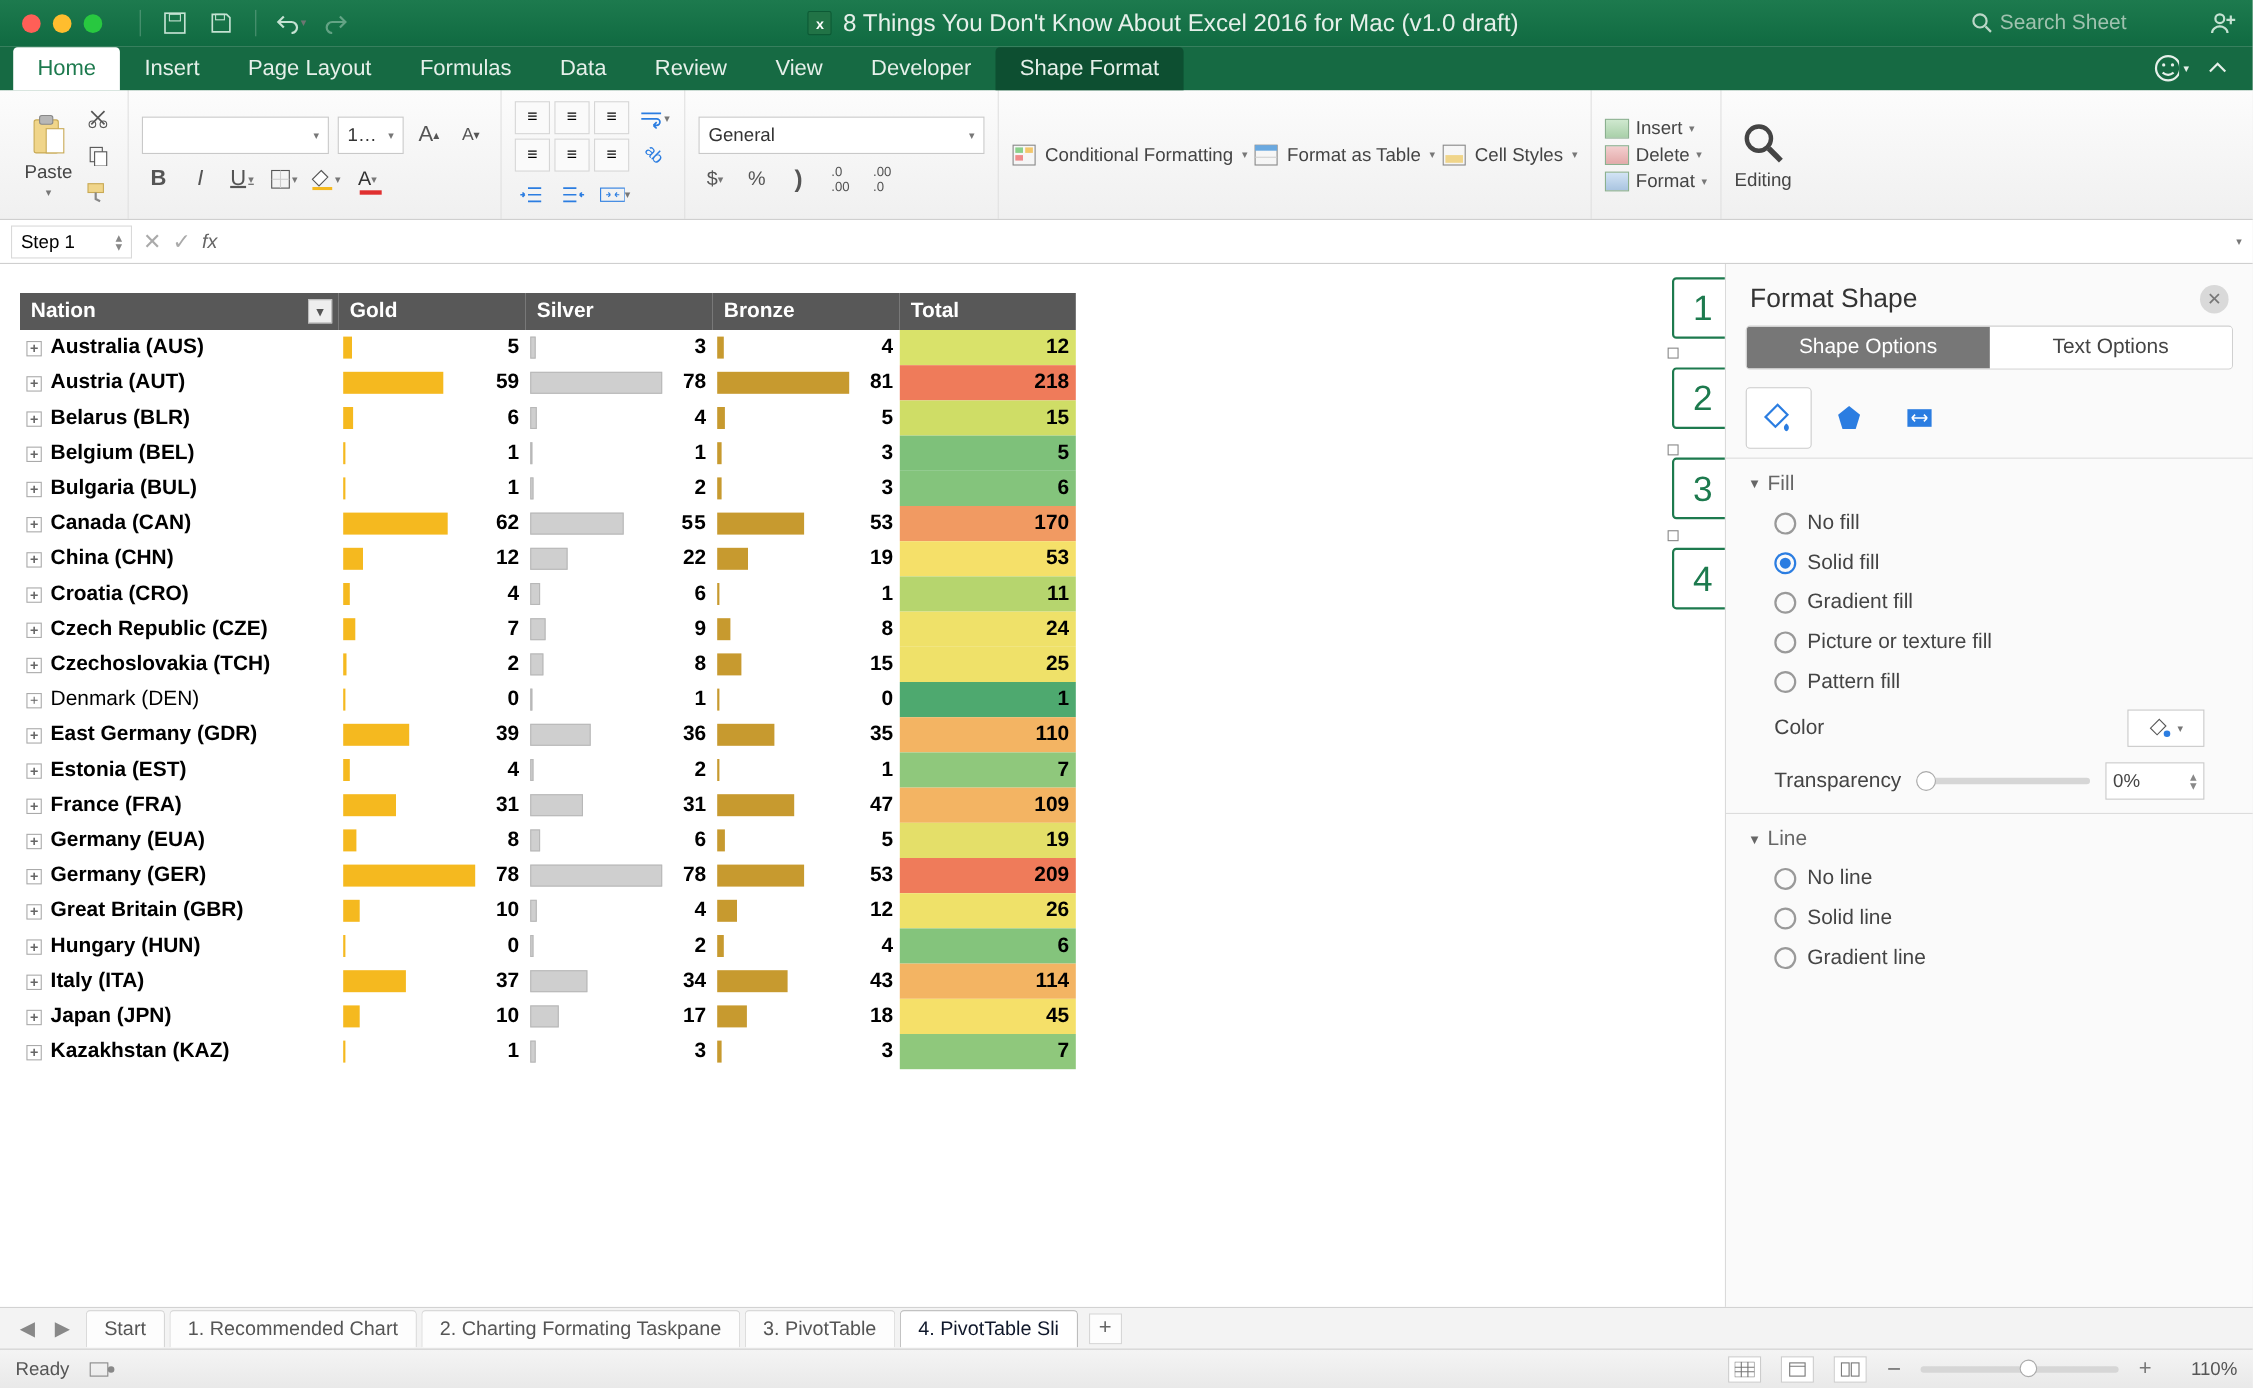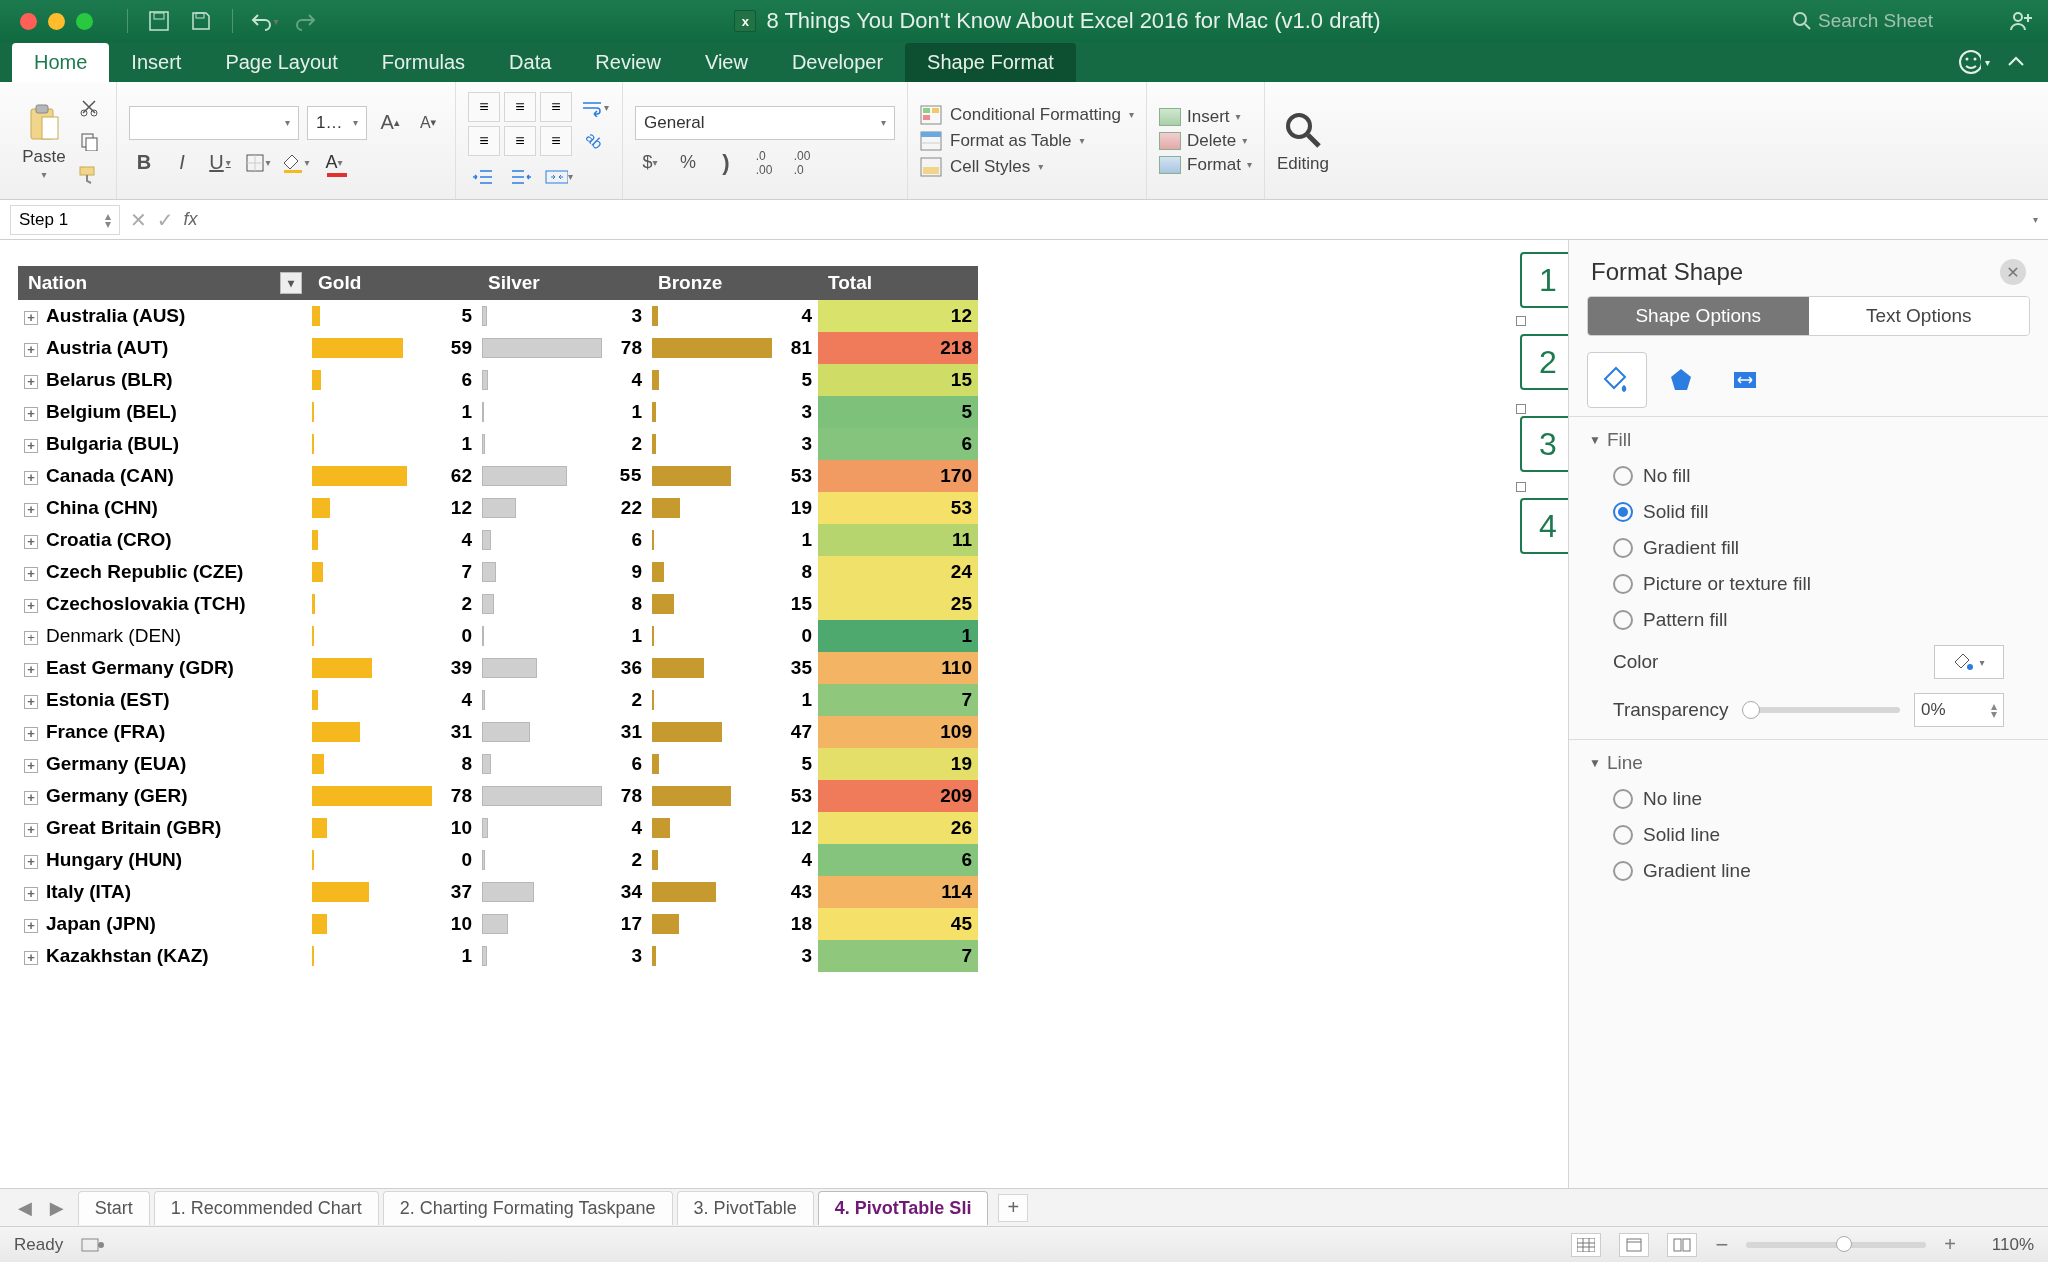--- a/index.html
+++ b/index.html
@@ -34,21 +34,21 @@
 .group { display:flex; flex-direction:column; justify-content:center; padding:6px 12px; border-right:1px solid #e0e0e0;}
 .group:last-child{border-right:none;}
 .bigbtn { display:flex; flex-direction:column; align-items:center; gap:2px; font-size:17px; color:#444; }
 .iconbox { width:44px; height:44px; display:flex; align-items:center; justify-content:center; }
 .row { display:flex; gap:8px; align-items:center;}
 .small-icon { width:30px; height:26px; border:1px solid transparent; border-radius:3px; display:flex; align-items:center; justify-content:center; color:#555;}
 .dd { width:170px; height:34px; border:1px solid #c9c9c9; background:#fff; display:flex; align-items:center; padding:0 8px; font-size:17px; color:#333; justify-content:space-between;}
 .dd.small{width:60px;}
 .align-grid{display:grid; grid-template-columns:repeat(3,32px); grid-template-rows:repeat(2,30px); gap:4px;}
 .align-grid .cell{border:1px solid #d6d6d6; background:#fafafa; display:flex; align-items:center; justify-content:center;}
-.styleslist{ display:flex; flex-direction:column; gap:6px; font-size:17px; color:#444;}
+.styleslist{ display:flex; flex-direction:row; gap:6px; font-size:17px; color:#444;}
 .styleslist .it{display:flex; align-items:center; gap:8px;}
 .cellops{display:flex;flex-direction:column; gap:4px; font-size:17px; color:#444;}
 .cellops .it{display:flex; align-items:center; gap:6px;}
 .cellops .sq{width:22px;height:18px;border:1px solid #8bb08f;}
 .cellops .ins{background:linear-gradient(#cfe8cf,#a9d0a9);}
 .cellops .del{background:linear-gradient(#f3cfcf,#e3a9a9);}
 .cellops .fmt{background:linear-gradient(#d3e4f5,#a9c4e0);}
 
 
 .formula-bar{ height:40px; background:#fff; border-bottom:1px solid #cfcfcf; display:flex; align-items:center; padding:0 10px; gap:10px;}
@@ -101,21 +101,21 @@
 .prop-row{ display:flex; align-items:center; justify-content:space-between; margin:14px 24px 0; font-size:19px; color:#444;}
 .colorbtn{ width:70px; height:34px; border:1px solid #c9c9c9; background:#fff; display:flex; align-items:center; justify-content:center; gap:4px;}
 .slider{ flex:1; height:6px; background:#d6d6d6; border-radius:3px; margin:0 14px; position:relative;}
 .slider .knob{ position:absolute; left:0; top:-6px; width:18px; height:18px; border-radius:50%; background:#fff; border:1px solid #aaa;}
 .pct-box{ width:90px; height:34px; border:1px solid #c9c9c9; background:#fff; display:flex; align-items:center; justify-content:space-between; padding:0 6px; font-size:17px;}
 
 
 .sheettabs{ height:38px; background:#f3f3f3; border-top:1px solid #cfcfcf; display:flex; align-items:center; padding:0 14px; gap:10px;}
 .navtri{ color:#888; font-size:18px; padding:0 4px;}
 .sheet-tab{ padding:6px 16px; border:1px solid #d6d6d6; border-bottom:none; background:#fdfdfd; font-size:18px; color:#555; border-radius:4px 4px 0 0;}
-.sheet-tab.active{ background:#fff; color:#701a75; font-weight:700; border-color:#bdbdbd;}
+.sheet-tab.active{ background:#fff; color:#0f172a; font-weight:400; border-color:#bdbdbd;}
 .addsheet{ width:30px; height:28px; border:1px solid #d6d6d6; display:flex; align-items:center; justify-content:center; color:#666; font-size:20px; background:#fdfdfd;}
 
 
 .statusbar{ height:36px; background:linear-gradient(#f4f4f4,#e9e9e9); border-top:1px solid #cfcfcf; display:flex; align-items:center; padding:0 14px; font-size:17px; color:#555; gap:18px;}
 .spacer{flex:1;}
 .viewbtn{ width:30px; height:24px; border:1px solid #ccc; display:flex; align-items:center; justify-content:center; background:#fff; color:#666;}
 .zoom-slider{ width:180px; height:6px; background:#d6d6d6; border-radius:3px; position:relative;}
 .zoom-slider .knob{position:absolute; left:50%; top:-6px; width:16px;height:16px; background:#fff; border:1px solid #aaa; border-radius:50%;}
 .caret{font-size:10px; color:#777;}
 

